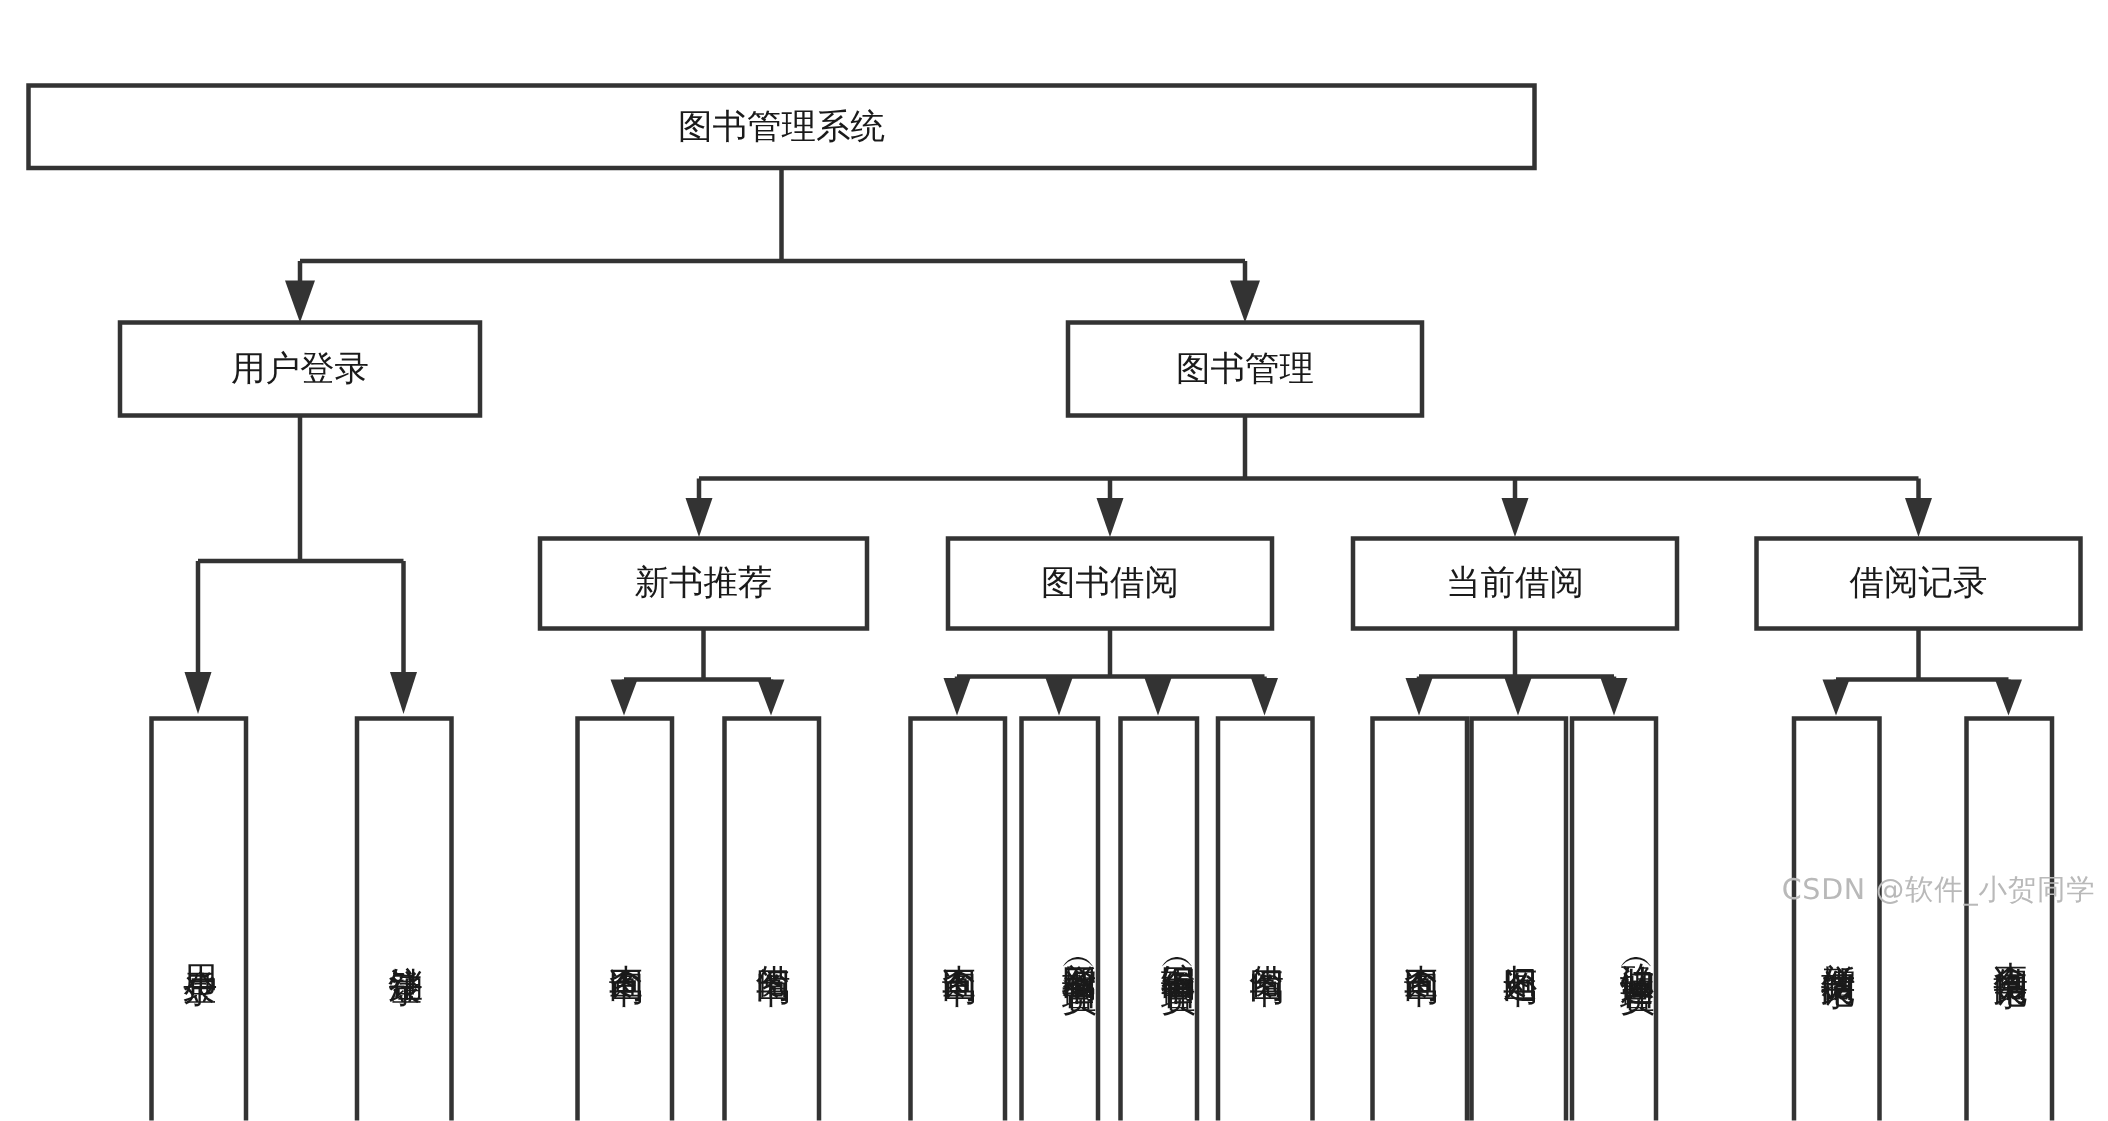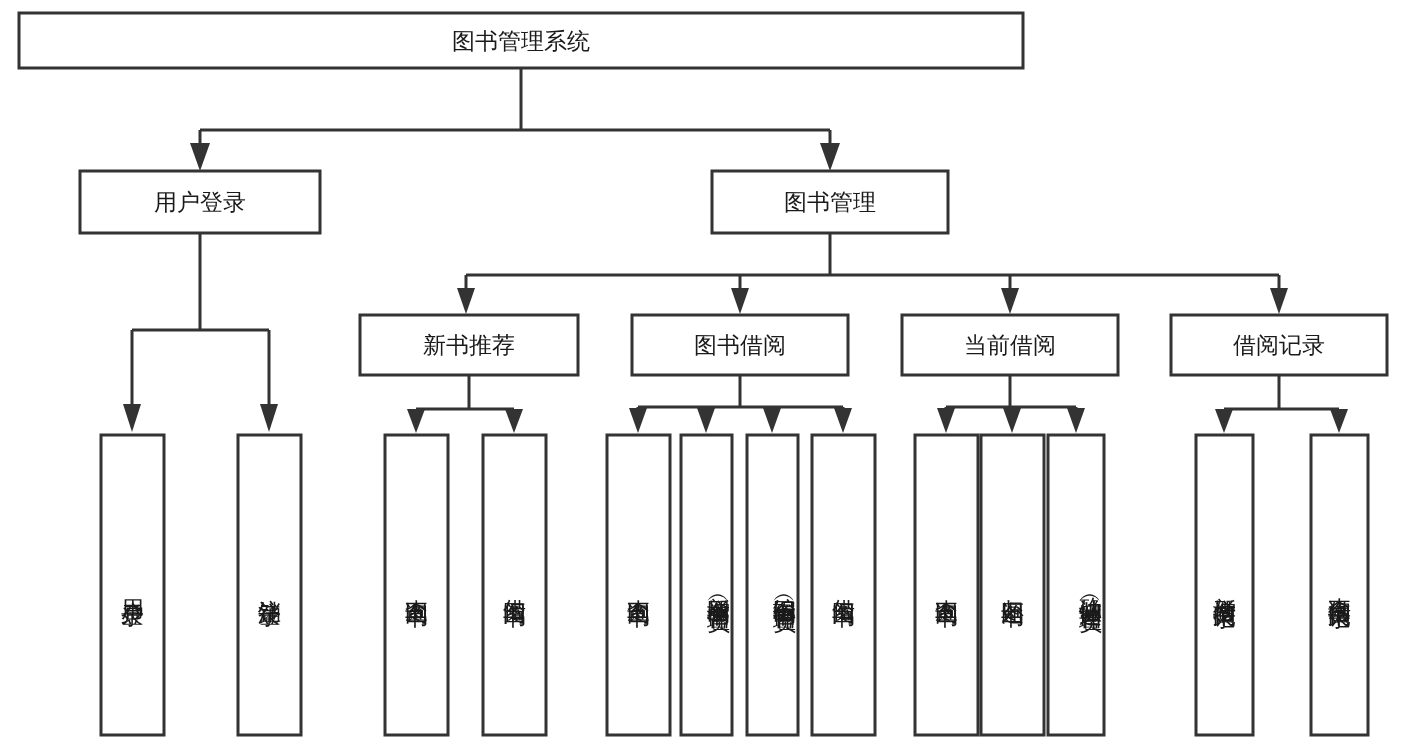--- a/index.html
+++ b/index.html
@@ -11,20 +11,21 @@
     width: 1405px;
     height: 747px;
     font-family: "DejaVu Sans", "Liberation Sans", sans-serif;
     overflow: hidden;
     position: relative;
   }
   #diagram-root {
     position: relative;
     width: 1405px;
     height: 566px;
+    margin-top: 44px;
   }
   svg.flow {
     position: absolute;
     top: 0;
     left: 0;
     width: 1405px;
     height: 747px;
   }
   .node-box {
     fill: #ffffff;
@@ -197,13 +198,14 @@
   <div class="node-label-v" style="left:607px; top:435px; width:63px; height:300px; display:flex; align-items:center; justify-content:center;">查询图书</div>
   <div class="node-label-v" style="left:681px; top:435px; width:51px; height:300px; display:flex; align-items:flex-start; justify-content:center; padding-top:6px; box-sizing:border-box;">新增图书（管理员）</div>
   <div class="node-label-v" style="left:747px; top:435px; width:51px; height:300px; display:flex; align-items:flex-start; justify-content:center; padding-top:6px; box-sizing:border-box;">编辑图书（管理员）</div>
   <div class="node-label-v" style="left:812px; top:435px; width:63px; height:300px; display:flex; align-items:center; justify-content:center;">借阅图书</div>
   <div class="node-label-v" style="left:915px; top:435px; width:63px; height:300px; display:flex; align-items:center; justify-content:center;">查询图书</div>
   <div class="node-label-v" style="left:981px; top:435px; width:63px; height:300px; display:flex; align-items:center; justify-content:center;">归还图书</div>
   <div class="node-label-v" style="left:1048px; top:435px; width:56px; height:300px; display:flex; align-items:flex-start; justify-content:center; padding-top:6px; box-sizing:border-box;">确认归还（管理员）</div>
   <div class="node-label-v" style="left:1196px; top:435px; width:57px; height:300px; display:flex; align-items:center; justify-content:center;">新增借阅记录</div>
   <div class="node-label-v" style="left:1311px; top:435px; width:57px; height:300px; display:flex; align-items:center; justify-content:center;">查询借阅记录</div>
 
+  <div class="watermark">CSDN @软件_小贺同学</div>
 </div>
 
 </body></html>

